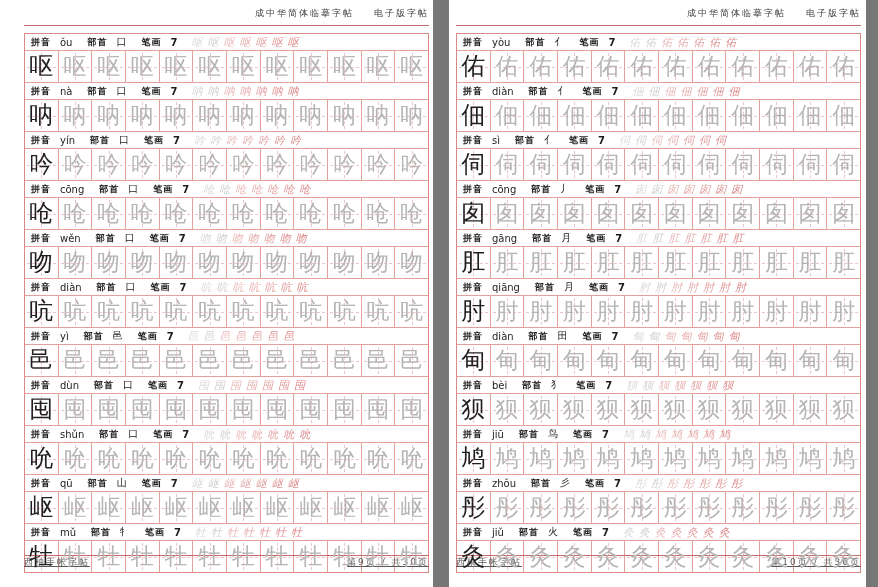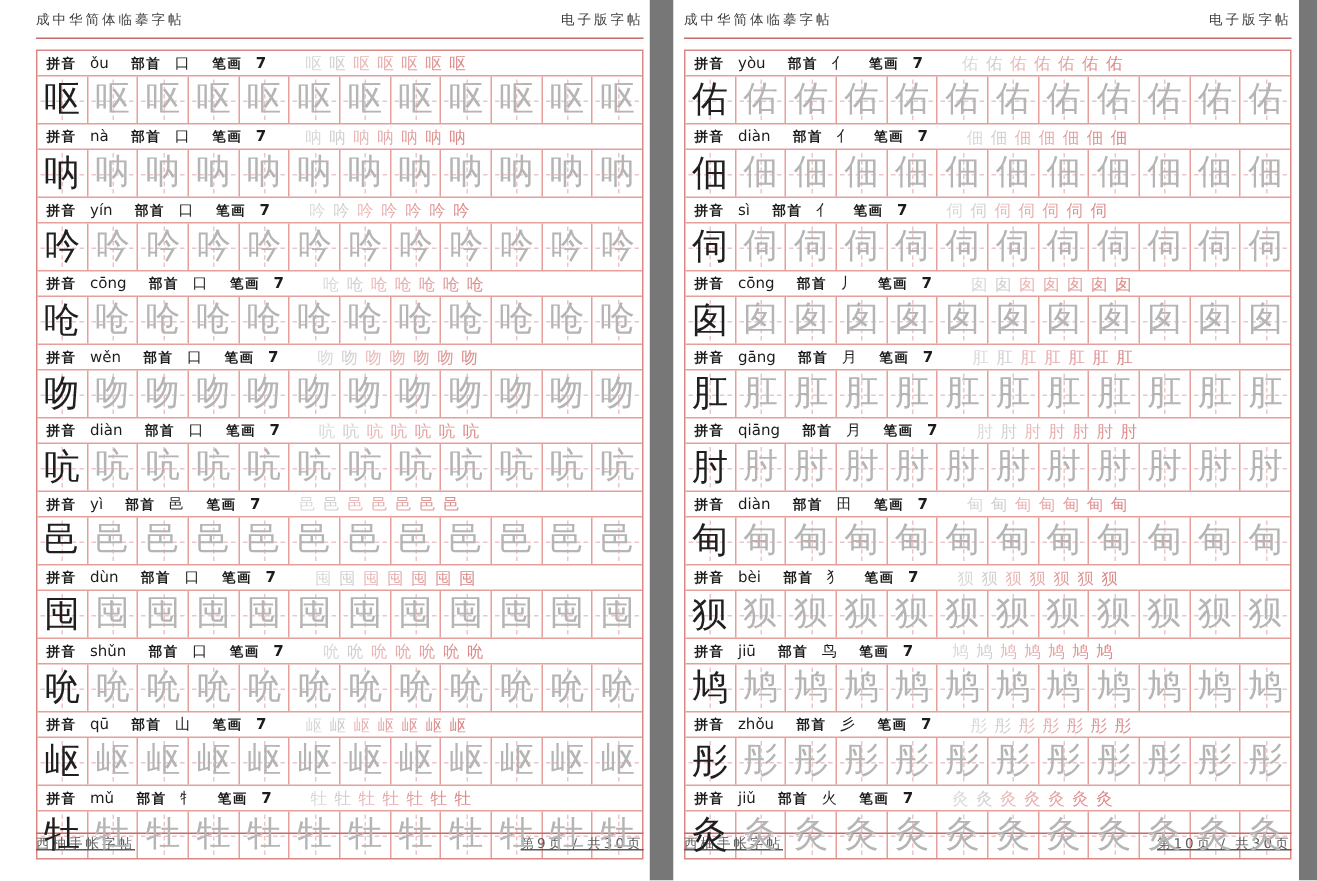--- a/index.html
+++ b/index.html
@@ -13,38 +13,38 @@
   .page.right { width:417px; }
   .gap-strip { width:16px; height:587px; background:#777777; flex:0 0 auto; }
   .edge-strip { width:12px; height:587px; background:#777777; flex:0 0 auto; }
 
   .inner { position:absolute; top:0; bottom:0; }
   .page.left  .inner { left:24px; right:4px; }
   .page.right .inner { left:7px; right:5px; }
 
   .page-header {
     position:absolute; top:7px; left:0; right:0;
-    display:flex; justify-content:space-between;
+    display:flex; justify-content:flex-end;
     font-size:9px; color:#3d3d3d; letter-spacing:2px;
-    border-bottom:1px solid #c96b6b; padding-bottom:5px;
+    border-bottom:1px solid #c96b6b; padding-bottom:5px;gap:20px;
   }
 
   .grid {
     position:absolute; top:33px; left:0; right:0;
     border:1px solid #d98884; background:#fff;
   }
   .row-head {
     height:16px; display:flex; align-items:center;
     font-size:9px; color:#1c1c1c; white-space:nowrap; overflow:hidden;
   }
   .row-head .lbl { font-weight:bold; margin-left:15px; letter-spacing:1px; }
   .row-head .lbl:first-child { margin-left:6px; }
   .row-head .val { margin-left:9px; font-size:10px; }
   .row-head .val.strokes { font-weight:bold; }
-  .stroke-strip { margin-left:26px; font-size:11px; letter-spacing:5px; color:#d97f7f; }
+  .stroke-strip { margin-left:14px; font-size:11px; letter-spacing:5px; color:#d97f7f;font-style:italic; }
   .stroke-strip .so { display:inline-block; }
   .stroke-strip .so-gray { color:#9a9a9a; }
 
   .cells {
     display:flex;
     border-top:1px solid #e5a09c;
     border-bottom:1px solid #e5a09c;
   }
   .cell {
     flex:1 1 0; height:31px; position:relative;

